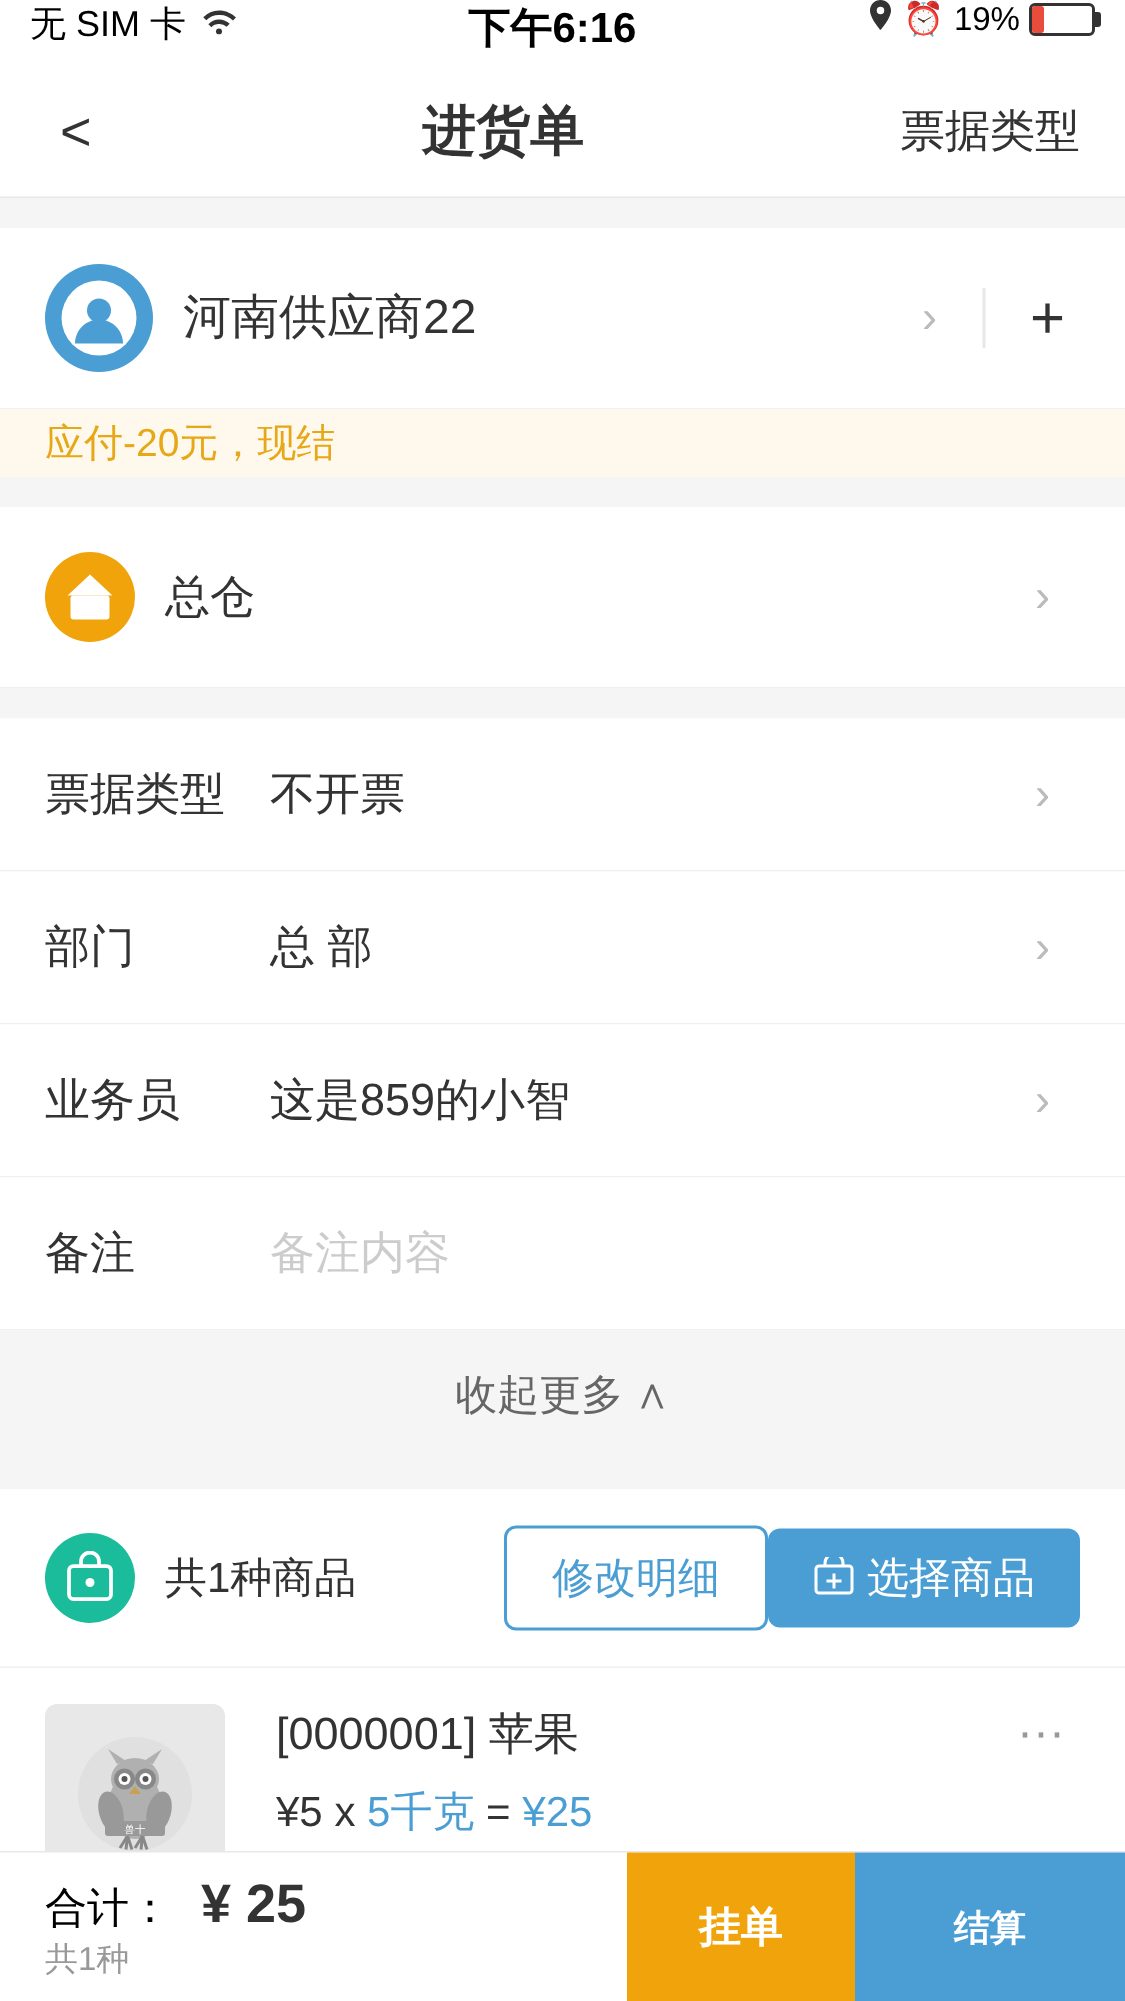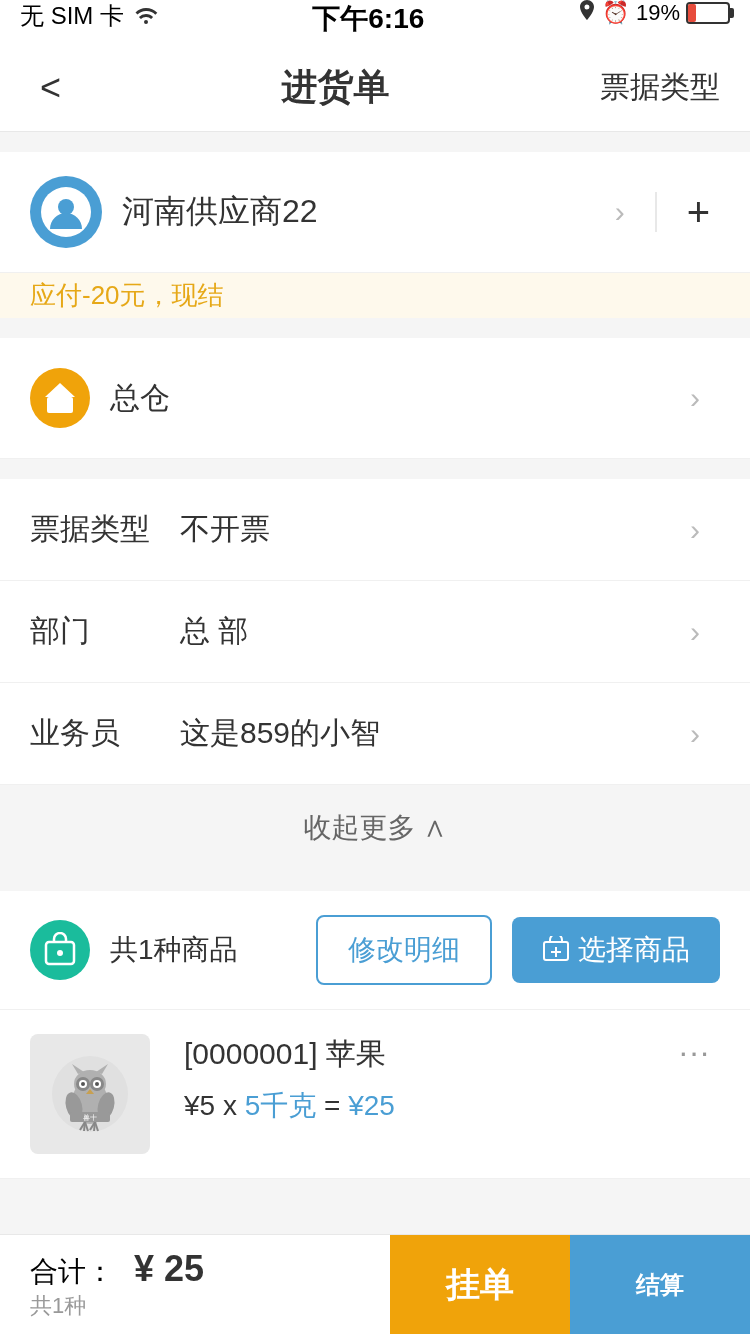--- a/index.html
+++ b/index.html
@@ -181,21 +181,20 @@
       color: #333;
     }
     .btn-outline {
       border: 2px solid #4a9ed4;
       color: #4a9ed4;
       background: #fff;
       padding: 14px 30px;
       border-radius: 8px;
       font-size: 28px;
       cursor: pointer;
-      margin-right: 20px;
     }
     .btn-primary {
       background: #4a9ed4;
       color: #fff;
       border: none;
       padding: 14px 30px;
       border-radius: 8px;
       font-size: 28px;
       cursor: pointer;
       display: flex;
@@ -266,24 +265,24 @@
     .total-amount {
       font-size: 36px;
       font-weight: 600;
       color: #333;
     }
     .total-count {
       font-size: 22px;
       color: #999;
     }
     .btn-hang {
-      width: 180px;
+      width: 152px;
       background: #f0a30a;
       color: #fff;
-      font-size: 34px;
+      font-size: 28px;
       font-weight: 600;
       display: flex;
       align-items: center;
       justify-content: center;
       cursor: pointer;
       border: none;
     }
     .btn-checkout {
       width: 180px;
       background: #4a9ed4;
@@ -385,20 +384,24 @@
     <span class="form-value">总 部</span>
     <span class="chevron-right">›</span>
   </div>
 
   <div class="form-row">
     <span class="form-label">业务员</span>
     <span class="form-value">这是859的小智</span>
     <span class="chevron-right">›</span>
   </div>
 
+  <div class="form-row">
+    <span class="form-label">备注</span>
+    <span class="form-value form-placeholder">备注内容</span>
+  </div>
 </div>
 
 <div class="collapse-row">收起更多 ∧</div>
 
 <div class="section-gap"></div>
 
 <div class="card">
   <div class="product-header">
     <div class="product-icon-wrap">
       <svg width="36" height="36" viewBox="0 0 36 36" fill="none">

